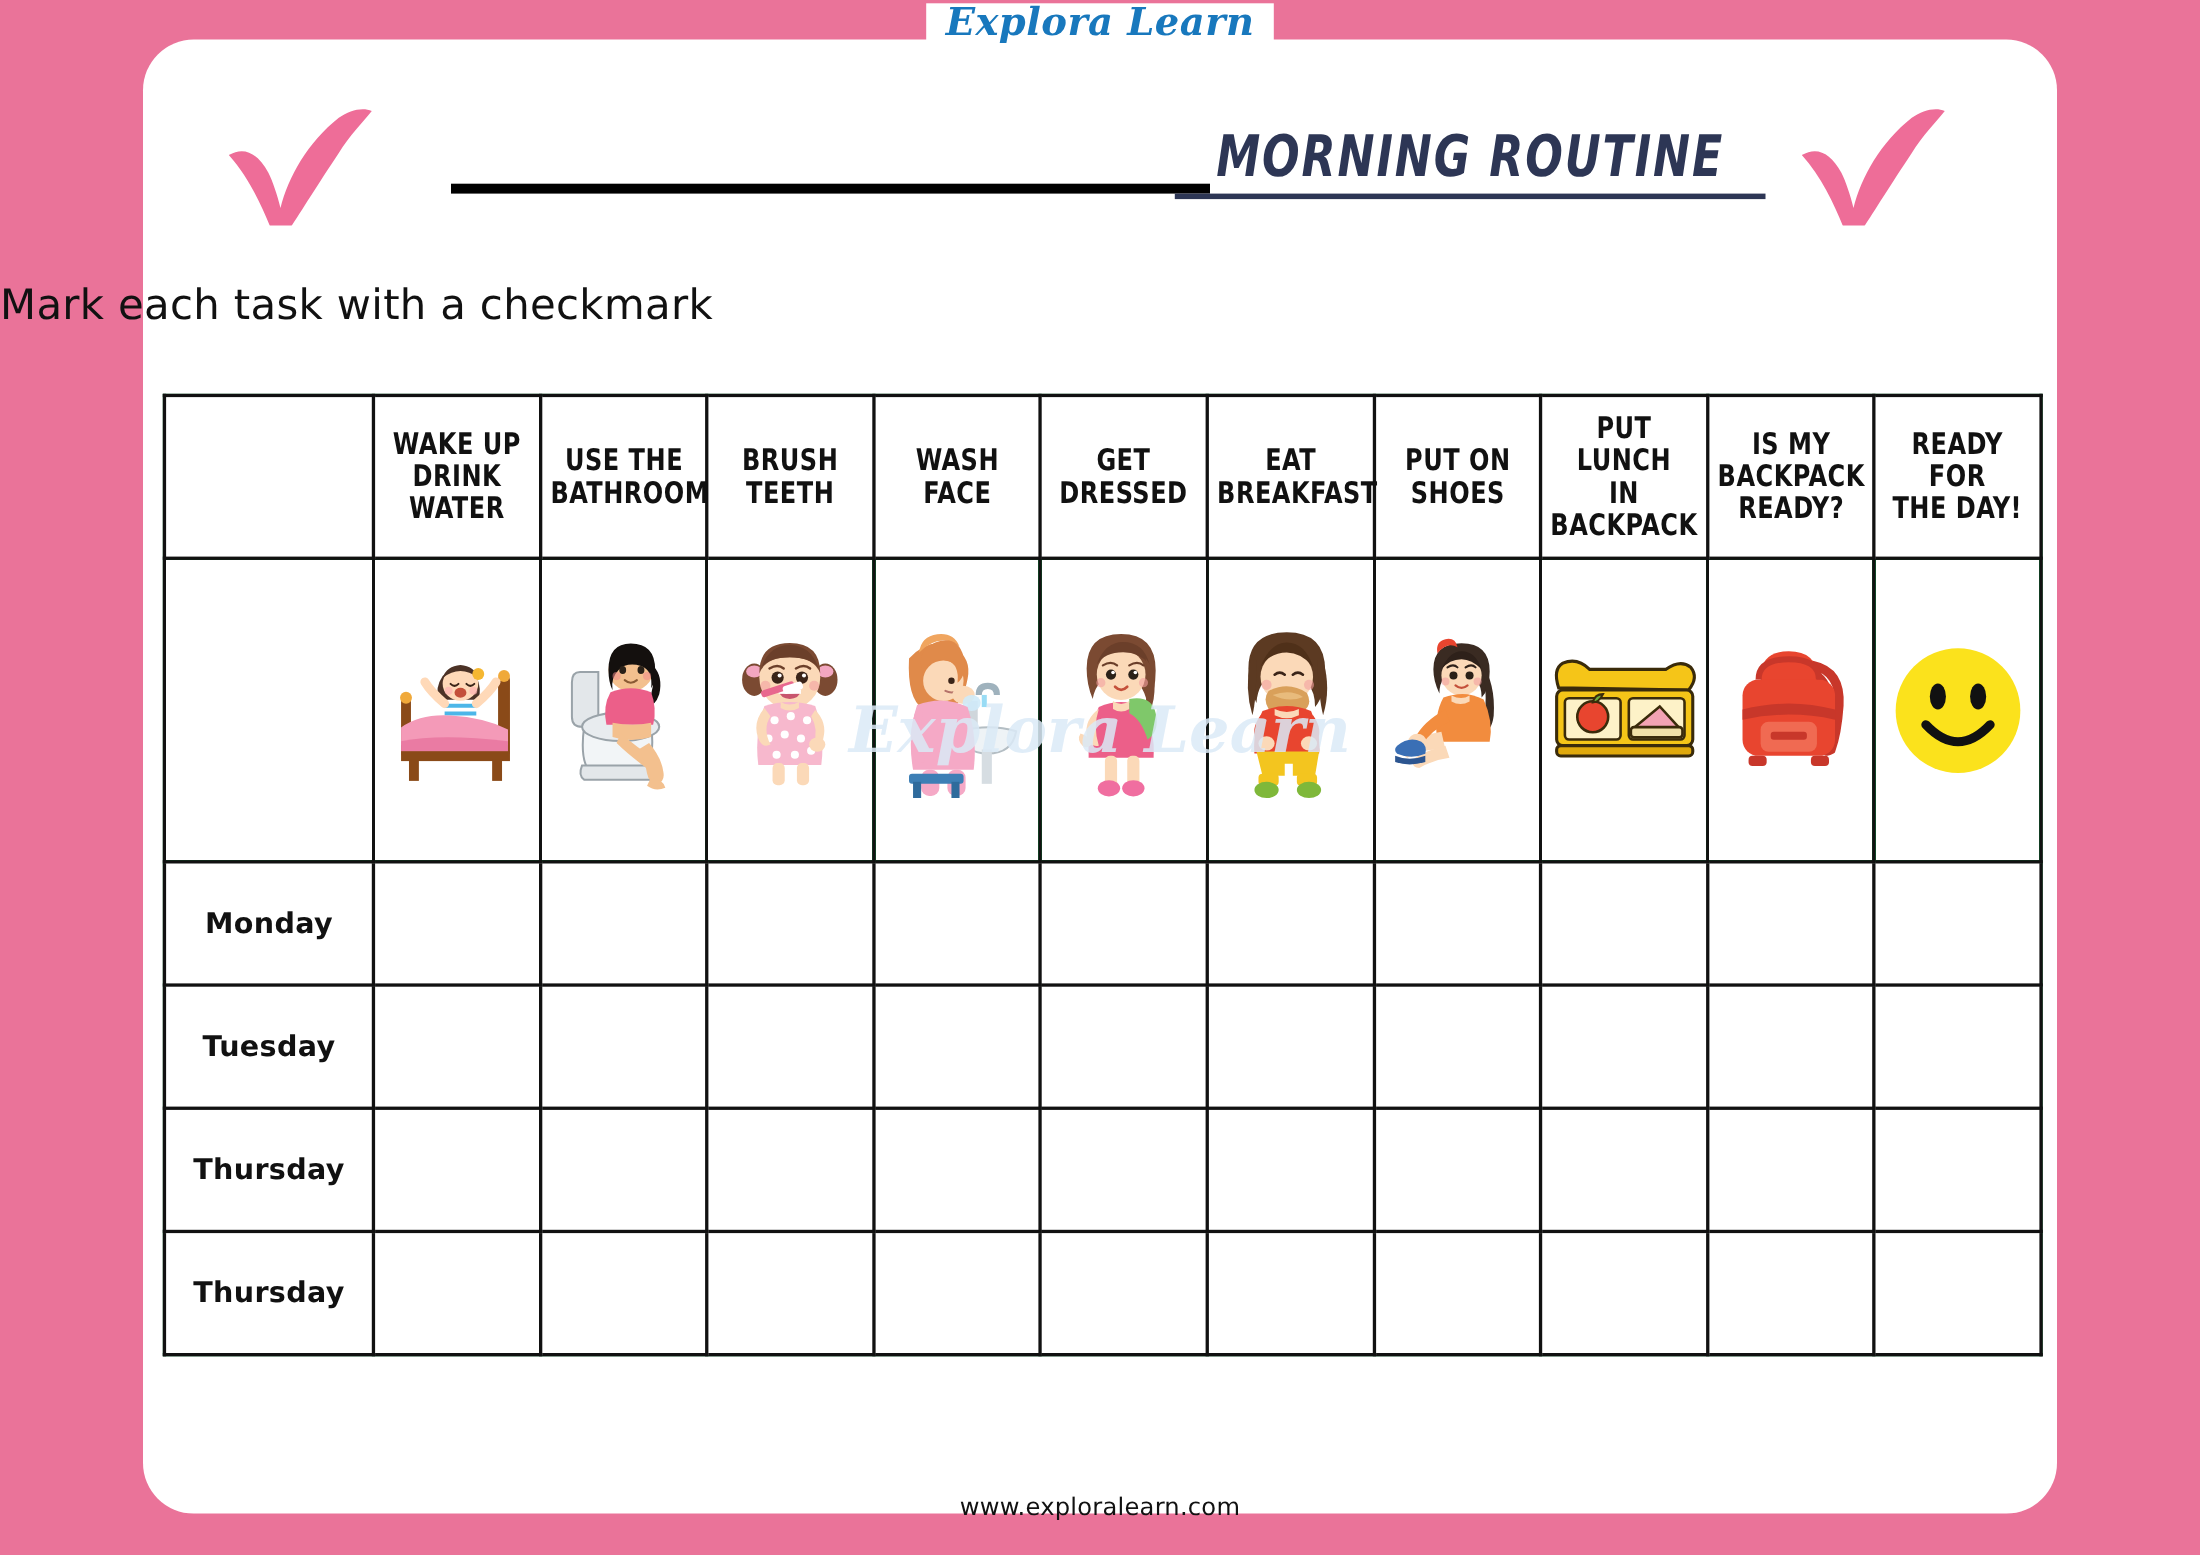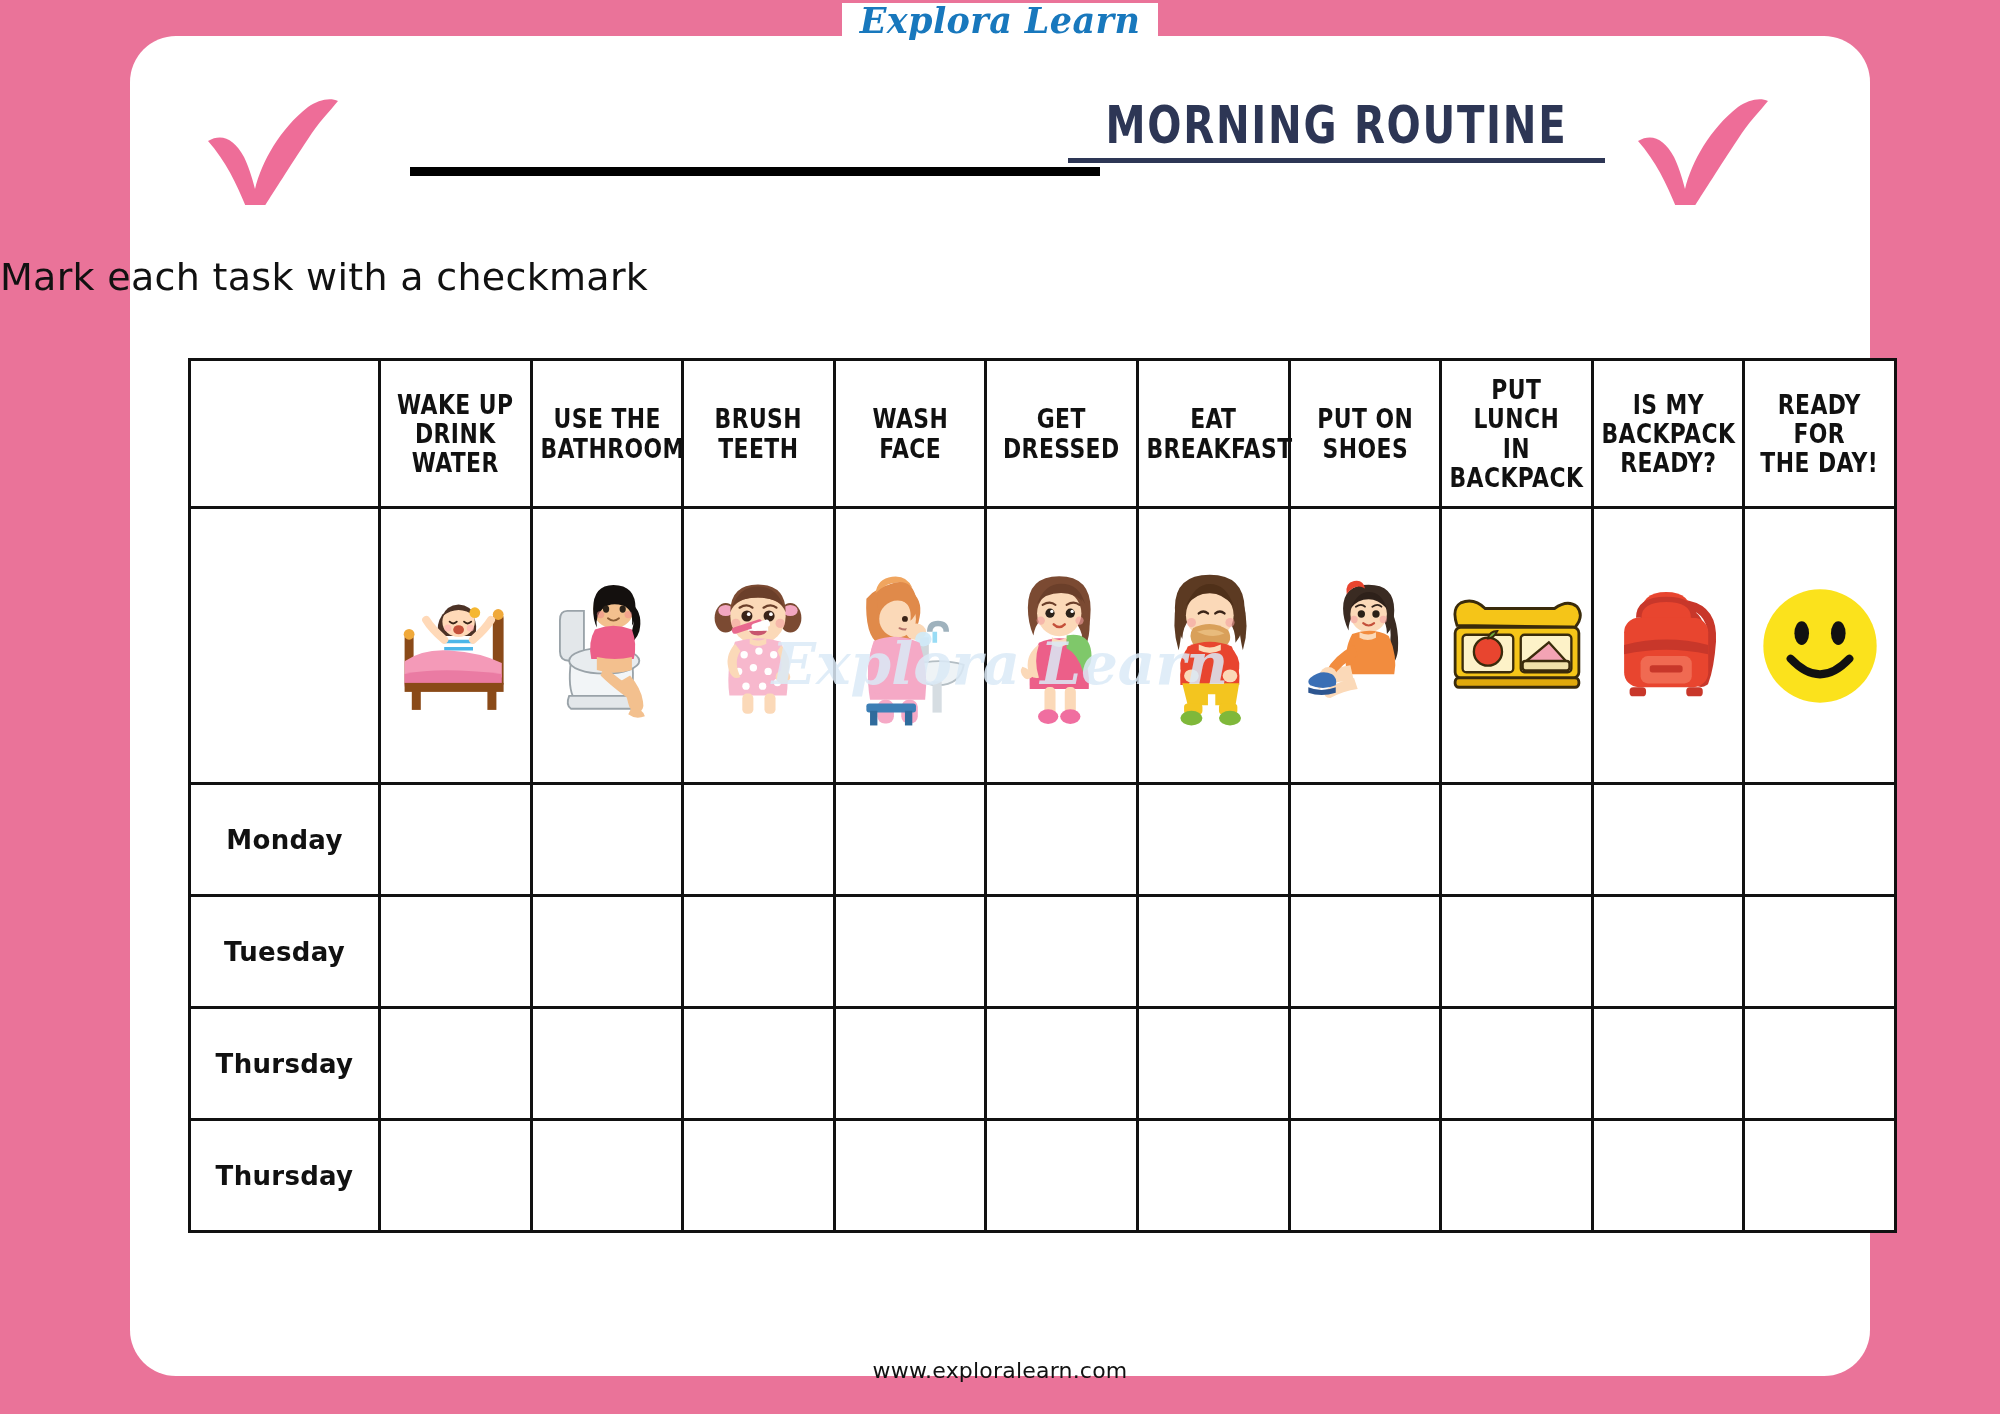--- a/index.html
+++ b/index.html
@@ -75,22 +75,23 @@
     left: 250px;
     top: 72px;
     width: 690px;
     height: 9px;
     background: #000000;
   }
 
   #title-wrap {
     position: absolute;
     right: 235px;
-    top: 0;
+    top: 18px;
     text-align: center;
+    font-style: italic;
   }
   #title-text {
     font-family: "DejaVu Sans Condensed", "Liberation Sans Narrow", "Liberation Sans", sans-serif;
     font-weight: bold;
     font-size: 52px;
     letter-spacing: 2px;
     color: #2d3655;
     white-space: nowrap;
     transform: scaleX(.86);
     transform-origin: center;
@@ -115,21 +116,20 @@
 
   
   #grid {
     position: absolute;
     left: 148px;
     top: 358px;
     width: 1705px;
     border-collapse: collapse;
     table-layout: fixed;
     background: #15803d;
-    margin-left: 40px;
   }
   #grid td, #grid th {
     border: 3px solid #111111;
     padding: 0;
     background: #ffffff;
   }
   .col-day   { width: 190px; }
   .col-task  { width: 151.6px; }
 
   .hdr {

